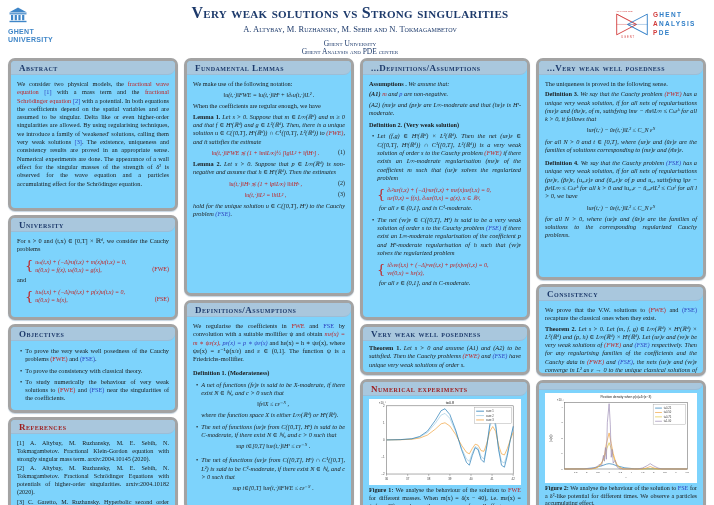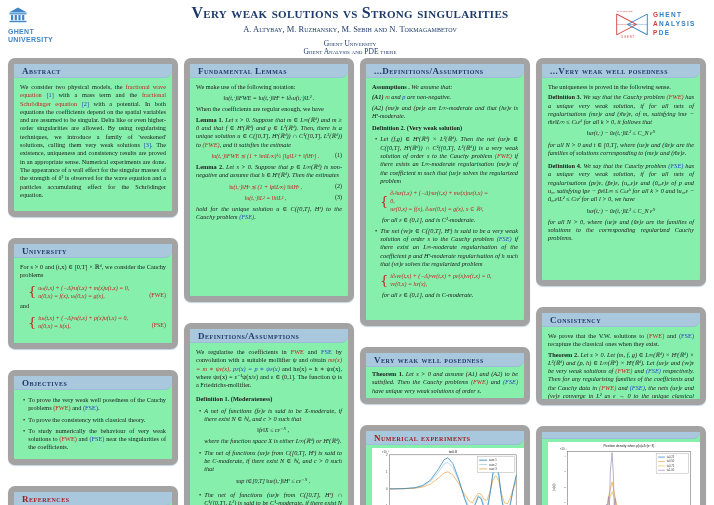--- a/index.html
+++ b/index.html
@@ -16,21 +16,21 @@
   .paff{font-size:7.5px;font-variant:small-caps;line-height:1.15;margin-top:6px;}
   .paff2{font-size:7.5px;font-variant:small-caps;line-height:1.15;}
   .logo-r{width:92px;display:flex;gap:3px;align-items:center;padding-top:4px;}
   .rrows{display:flex;flex-direction:column;gap:1px;}
   .rrow{font:bold 6.5px "Liberation Sans",sans-serif;letter-spacing:1.3px;line-height:1.2;white-space:nowrap;}
   .rfirst{color:#d23b3b;}
   .rrest{color:#2f7ec7;}
   
   .cols{display:flex;gap:6px;margin-top:2px;}
   .col{width:170px;flex:none;}
-  .box{border:6px solid #a3a3a3;border-radius:7px;background:#86efac;overflow:hidden;margin-bottom:21px;
+  .box{border:3px solid #a3a3a3;border-radius:7px;background:#7dd3fc;overflow:hidden;margin-bottom:4px;
        box-shadow:0 1px 1px rgba(110,145,175,.4);}
   .bh{background:#a9c7dd;color:#1d3a6b;font-weight:bold;font-variant:small-caps;font-size:9px;
       letter-spacing:.5px;padding:2px 8px 1px 8px;border-bottom:1px solid #9cbdd6;border-radius:0 0 7px 0;}
   .bh.maroon{color:#9e1b1b;}
   .bh.empty{height:6px;padding:0;}
   .bb{padding:3px 6px 3px 6px;font-size:6.3px;line-height:1.32;}
   .t{margin:2px 0;}
   .j{text-align:justify;}
   .red{color:#c21f1f;}
   .blu{color:#2b3fbf;}
@@ -80,21 +80,21 @@
         <rect x="14.1" y="8" width="2.2" height="5.2" fill="#3f86c8"></rect>
         <rect x="1.5" y="13.8" width="17" height="1.4" fill="#3f86c8"></rect>
       </svg>
       <div class="lg">GHENT</div>
       <div class="lg">UNIVERSITY</div>
     </div>
     <div class="hmid">
       <div class="ptitle">Very weak solutions vs Strong singularities</div>
       <div class="pauth">A. Altybay, M. Ruzhansky, M. Sebih and N. Tokmagambetov</div>
       <div class="paff">Ghent University</div>
-      <div class="paff2">Ghent Analysis and PDE there</div>
+      <div class="paff2">Ghent Analysis and PDE center</div>
     </div>
     <div class="logo-r">
       <svg width="36" height="32" viewBox="0 0 40 34">
         <text x="2" y="4" font-size="2.6" fill="#d23b3b" font-family="Liberation Sans,sans-serif">ANALYSIS PDE</text>
         <polygon points="3,6 3,29 25,17.5" fill="none" stroke="#d23b3b" stroke-width="1"></polygon>
         <line x1="3" y1="6" x2="25" y2="17.5" stroke="#d23b3b" stroke-width=".4"></line>
         <line x1="3" y1="17.5" x2="25" y2="17.5" stroke="#d23b3b" stroke-width=".4"></line>
         <polygon points="37,6 37,29 15,17.5" fill="none" stroke="#2f7ec7" stroke-width="1"></polygon>
         <line x1="37" y1="29" x2="15" y2="17.5" stroke="#2f7ec7" stroke-width=".4"></line>
         <line x1="37" y1="17.5" x2="15" y2="17.5" stroke="#2f7ec7" stroke-width=".4"></line>

